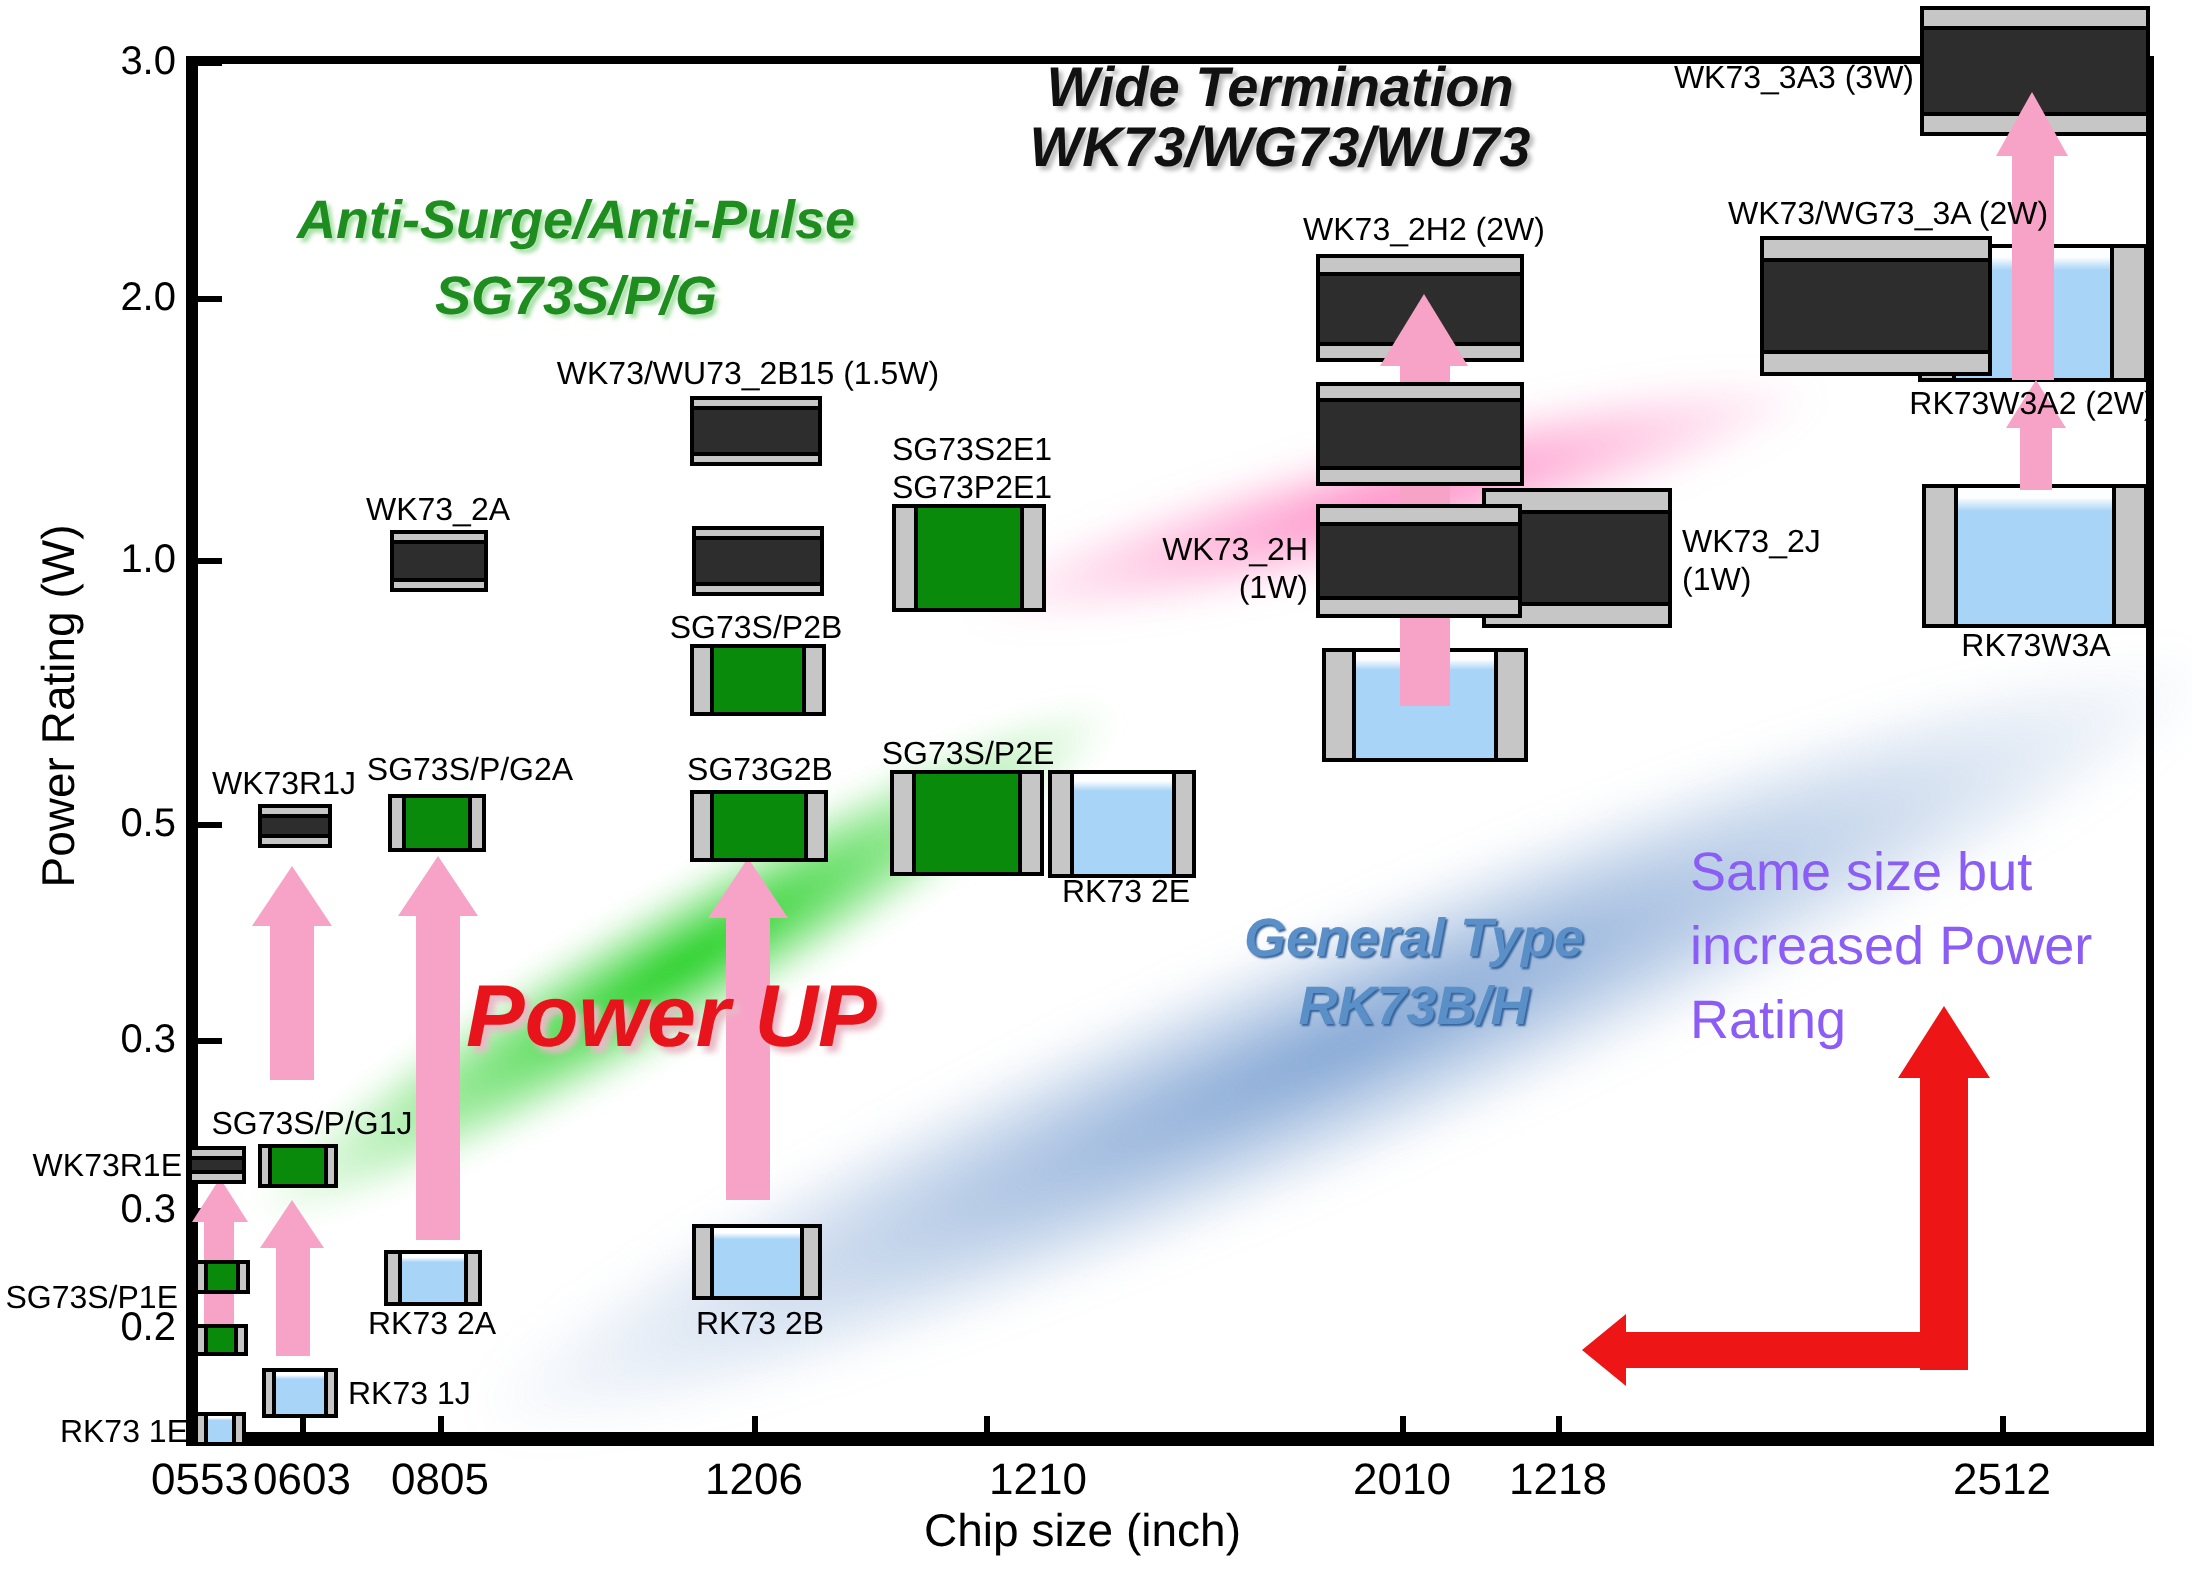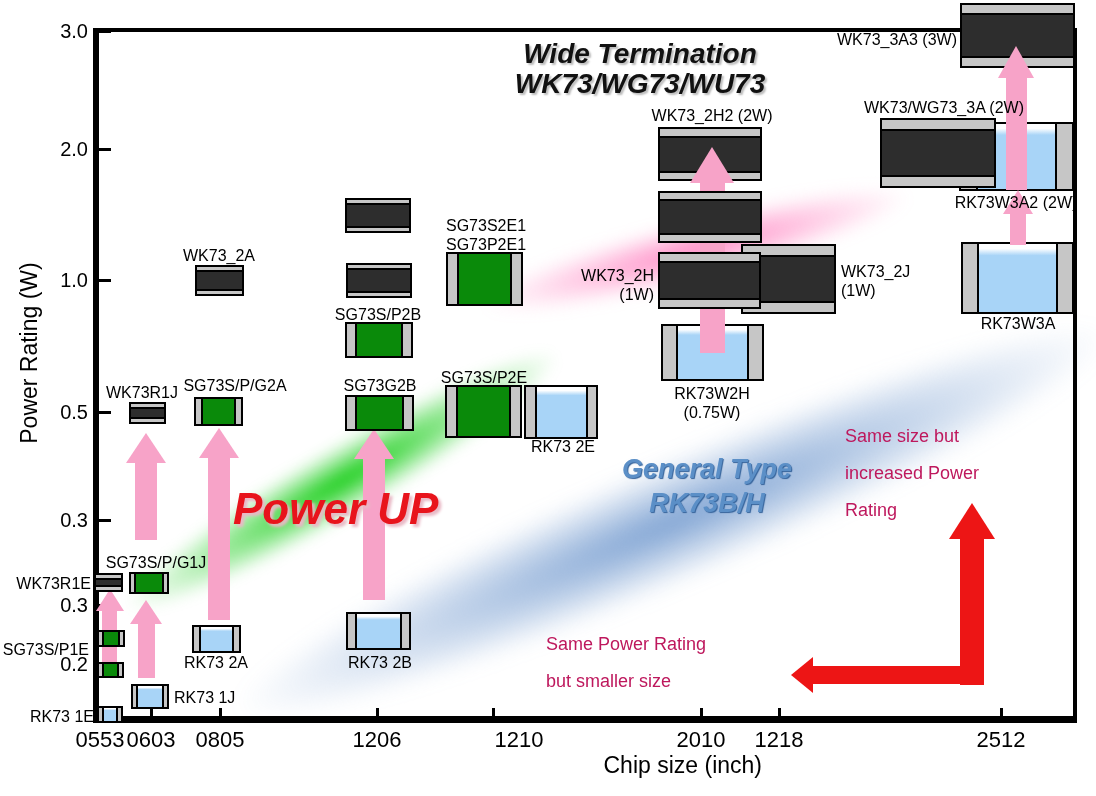--- a/index.html
+++ b/index.html
@@ -38,29 +38,29 @@
   .lbl{position:absolute;font-size:16px;line-height:19px;color:#000;white-space:pre-line;z-index:30;}
   .tc{text-align:center;} .tr{text-align:right;} .tl{text-align:left;}
   
   .pshaft{position:absolute;background:#f7a3c8;}
   .phead{position:absolute;width:0;height:0;border-style:solid;border-color:transparent transparent #f7a3c8 transparent;}
   .rshaft{position:absolute;background:#ed1515;z-index:5;}
   .rhead-up{position:absolute;width:0;height:0;border-style:solid;border-color:transparent transparent #ed1515 transparent;z-index:5;}
   .rhead-left{position:absolute;width:0;height:0;border-style:solid;border-color:transparent #ed1515 transparent transparent;z-index:5;}
   
   .head-blk{position:absolute;font-weight:bold;font-style:italic;white-space:pre-line;z-index:8;}
-  #txt-wide{left:490px;top:39px;width:300px;font-size:28px;line-height:30px;text-align:center;color:#111;
+  #txt-wide{left:490px;top:29px;width:300px;font-size:28px;line-height:30px;text-align:center;color:#111;
             text-shadow:2px 2px 2px #bcbcbc;}
   #txt-anti{left:138px;top:91px;width:300px;font-size:27px;line-height:38px;text-align:center;color:#1f8c1f;
             text-shadow:2px 2px 2px #a5dfa5;}
   #txt-gen{left:557px;top:452px;width:300px;font-size:27px;line-height:34px;text-align:center;color:#5b8fc7;
            text-shadow:1px 1px 1px #35639b;}
   #txt-powerup{position:absolute;left:233px;top:484px;font-size:44px;font-weight:bold;font-style:italic;
                color:#e8141c;z-index:18;text-shadow:3px 3px 3px #e9b9c6;white-space:pre;}
-  .red-note{position:absolute;font-size:18px;line-height:37px;color:#be185d;white-space:pre-line;z-index:30;}
+  .red-note{position:absolute;font-size:27px;line-height:37px;color:#8b5cf6;white-space:pre-line;z-index:30;}
 </style>
 </head>
 <body>
 
 <div id="stage">
 
   <div class="band" id="band-green"></div>
   <div class="band" id="band-pink"></div>
   <div class="band" id="band-blue"></div>
 
@@ -92,30 +92,32 @@
 
   <div class="xticklab" style="left:64px;top:727px">0553</div>
   <div class="xticklab" style="left:115px;top:727px">0603</div>
   <div class="xticklab" style="left:184px;top:727px">0805</div>
   <div class="xticklab" style="left:341px;top:727px">1206</div>
   <div class="xticklab" style="left:483px;top:727px">1210</div>
   <div class="xticklab" style="left:665px;top:727px">2010</div>
   <div class="xticklab" style="left:743px;top:727px">1218</div>
   <div class="xticklab" style="left:965px;top:727px">2512</div>
 
-  <div class="axlab" style="left:462px;top:752px;width:300px;text-align:right">Chip size (inch)</div>
+  <div class="axlab" style="left:462px;top:752px;width:300px;text-align:left">Chip size (inch)</div>
   <div class="axlab" style="left:-90px;top:339px;width:240px;height:28px;text-align:center;transform:rotate(-90deg)">Power Rating (W)</div>
 
   <div class="rhead-up" style="left:949px;top:503px;border-width:0 23px 36px 23px"></div>
   <div class="rshaft" style="left:960px;top:537px;width:24px;height:148px"></div>
   <div class="rhead-left" style="left:791px;top:657px;border-width:18px 22px 18px 0"></div>
   <div class="rshaft" style="left:811px;top:666px;width:173px;height:18px"></div>
 
   <div class="head-blk" id="txt-wide">Wide Termination
 WK73/WG73/WU73</div>
+  <div class="head-blk" id="txt-anti">Anti-Surge/Anti-Pulse
+SG73S/P/G</div>
   <div class="head-blk" id="txt-gen">General Type
 RK73B/H</div>
 
   <div class="chip side blue" style="left:959px;top:122px;width:115px;height:69px;z-index:10">
       <div class="cap left"></div>
       <div class="cap right"></div>
     </div>
   <div class="chip side blue" style="left:961px;top:242px;width:113px;height:72px;z-index:10">
       <div class="cap left"></div>
       <div class="cap right"></div>
@@ -251,38 +253,35 @@
 
   <div class="lbl tr" style="left:787px;top:30px;width:170px">WK73_3A3 (3W)</div>
   <div class="lbl tc" style="left:859px;top:98px;width:170px">WK73/WG73_3A (2W)</div>
   <div class="lbl tc" style="left:931px;top:193px;width:170px">RK73W3A2 (2W)</div>
   <div class="lbl tc" style="left:943px;top:314px;width:150px">RK73W3A</div>
   <div class="lbl tc" style="left:627px;top:106px;width:170px">WK73_2H2 (2W)</div>
   <div class="lbl tr" style="left:554px;top:266px;width:100px">WK73_2H
 (1W)</div>
   <div class="lbl tl" style="left:841px;top:262px;width:100px">WK73_2J
 (1W)</div>
-  <div class="lbl tc" style="left:637px;top:384px;width:150px">RK73W2H
-(0.75W)</div>
+  <div class="lbl tc" style="left:274px;top:178px;width:200px">WK73/WU73_2B15 (1.5W)</div>
   <div class="lbl tc" style="left:149px;top:246px;width:140px">WK73_2A</div>
   <div class="lbl tl" style="left:446px;top:216px;width:110px">SG73S2E1
 SG73P2E1</div>
   <div class="lbl tc" style="left:308px;top:305px;width:140px">SG73S/P2B</div>
   <div class="lbl tc" style="left:310px;top:376px;width:140px">SG73G2B</div>
   <div class="lbl tc" style="left:414px;top:368px;width:140px">SG73S/P2E</div>
   <div class="lbl tc" style="left:493px;top:437px;width:140px">RK73 2E</div>
   <div class="lbl tc" style="left:165px;top:376px;width:140px">SG73S/P/G2A</div>
   <div class="lbl tc" style="left:72px;top:383px;width:140px">WK73R1J</div>
   <div class="lbl tc" style="left:86px;top:553px;width:140px">SG73S/P/G1J</div>
   <div class="lbl tr" style="left:1px;top:574px;width:90px">WK73R1E</div>
   <div class="lbl tr" style="left:0px;top:640px;width:89px">SG73S/P1E</div>
   <div class="lbl tr" style="left:4px;top:707px;width:90px">RK73 1E</div>
   <div class="lbl tl" style="left:174px;top:688px;width:90px">RK73 1J</div>
   <div class="lbl tc" style="left:146px;top:653px;width:140px">RK73 2A</div>
   <div class="lbl tc" style="left:310px;top:653px;width:140px">RK73 2B</div>
 
   <div class="red-note" style="left:845px;top:418px;width:245px">Same size but
 increased Power
 Rating</div>
-  <div class="red-note" style="left:546px;top:626px;width:270px">Same Power Rating
-but smaller size</div>
 
 </div>
 
 </body></html>

